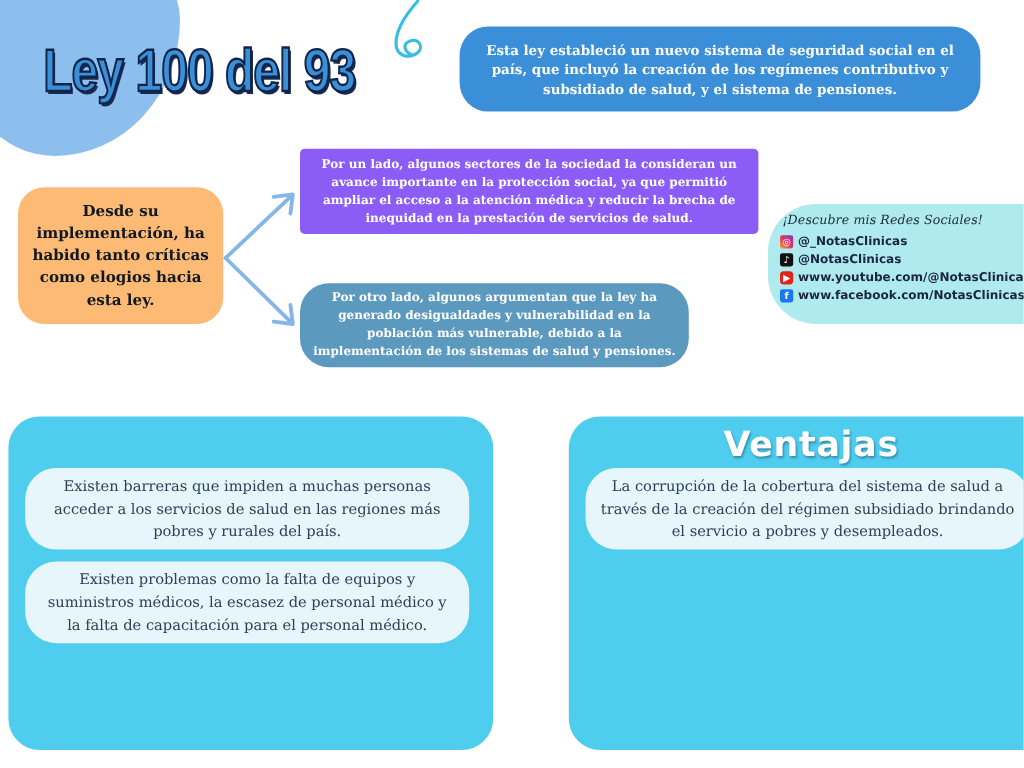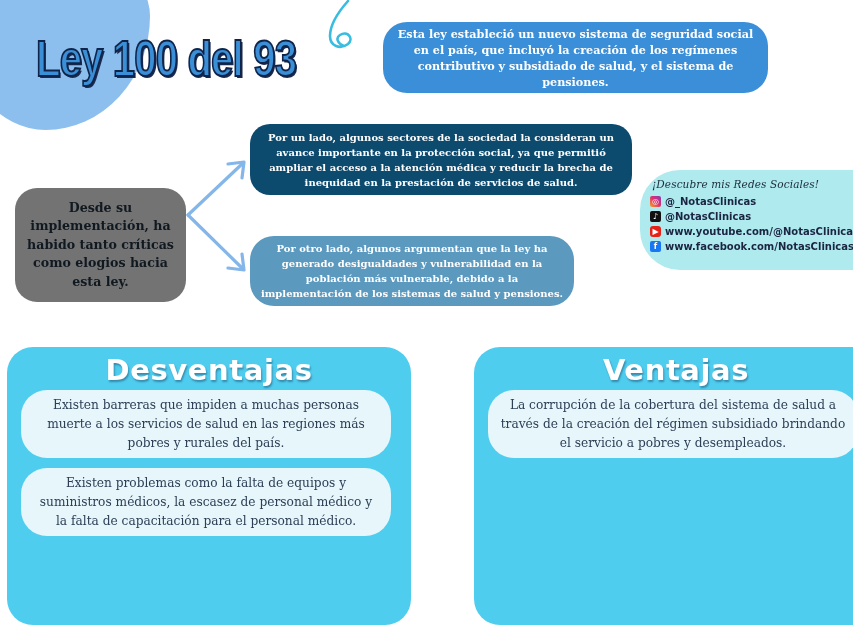--- a/index.html
+++ b/index.html
@@ -22,39 +22,39 @@
     text-shadow: 2px 2px 0 #1a2a50;
     white-space: nowrap;
   }
 
   .pill {
     position: absolute; color: #ffffff; font-weight: 700; text-align: center;
     display: flex; align-items: center; justify-content: center;
     font-family: "DejaVu Serif", serif;
   }
   .intro-pill {
-    left: 383px; top: 22px; width: 385px; height: 71px;
+    left: 383px; top: 22px; width: 434px; height: 71px;
     background: #3b8fd8; border-radius: 24px;
     font-size: 11.2px; line-height: 16px; padding: 0 12px;
   }
   .pro-pill {
     left: 250px; top: 124px; width: 382px; height: 71px;
-    background: #0c4a6e; border-radius: 20px;
+    background: #8b5cf6; border-radius: 4px;
     font-size: 10px; line-height: 15px; padding: 0 10px;
   }
   .con-pill {
     left: 250px; top: 236px; width: 324px; height: 70px;
     background: #5b99bf; border-radius: 24px;
     font-size: 10px; line-height: 15px; padding: 16px 10px;
   }
   .teal-box {
     position: absolute; left: 15px; top: 156px; width: 171px; height: 114px;
-    background: #737373; border-radius: 22px;
+    background: #fdba74; border-radius: 22px;
     display: flex; align-items: center; justify-content: center; text-align: center;
-    color: #101820; font-weight: 700; font-size: 12.6px; line-height: 18.5px; padding: 0 10px; margin-top: 32px;
+    color: #101820; font-weight: 700; font-size: 12.6px; line-height: 18.5px; padding: 0 10px;
   }
   .arrows { position: absolute; left: 180px; top: 150px; width: 80px; height: 130px; }
 
   .socials {
     position: absolute; left: 640px; top: 170px; width: 230px; height: 100px;
     background: #aeeaee; border-radius: 40px 0 0 40px; padding: 8px 0 0 10px;
   }
   .socials-title {
     font-family: "DejaVu Serif", serif; font-style: italic; font-size: 10.5px;
     color: #1b2a3a; margin-left: 2px; margin-bottom: 4px; letter-spacing: 0.1px;
@@ -145,23 +145,22 @@
     <span class="social-icon yt">▶</span>
     <span>www.youtube.com/@NotasClinicas</span>
   </div>
   <div class="social-row">
     <span class="social-icon fb">f</span>
     <span>www.facebook.com/NotasClinicas</span>
   </div>
 </div>
 
 <div class="panel panel-left">
-  <div class="panel-title">Desventajas</div>
   <div class="card card-1">
-    <span>Existen barreras que impiden a muchas personas muerte a los servicios de salud en las regiones más pobres y rurales del país.</span>
+    <span>Existen barreras que impiden a muchas personas acceder a los servicios de salud en las regiones más pobres y rurales del país.</span>
   </div>
   <div class="card card-2">
     <span>Existen problemas como la falta de equipos y suministros médicos, la escasez de personal médico y la falta de capacitación para el personal médico.</span>
   </div>
 </div>
 
 <div class="panel panel-right">
   <div class="panel-title">Ventajas</div>
   <div class="card card-1">
     <span>La corrupción de la cobertura del sistema de salud a través de la creación del régimen subsidiado brindando el servicio a pobres y desempleados.</span>

